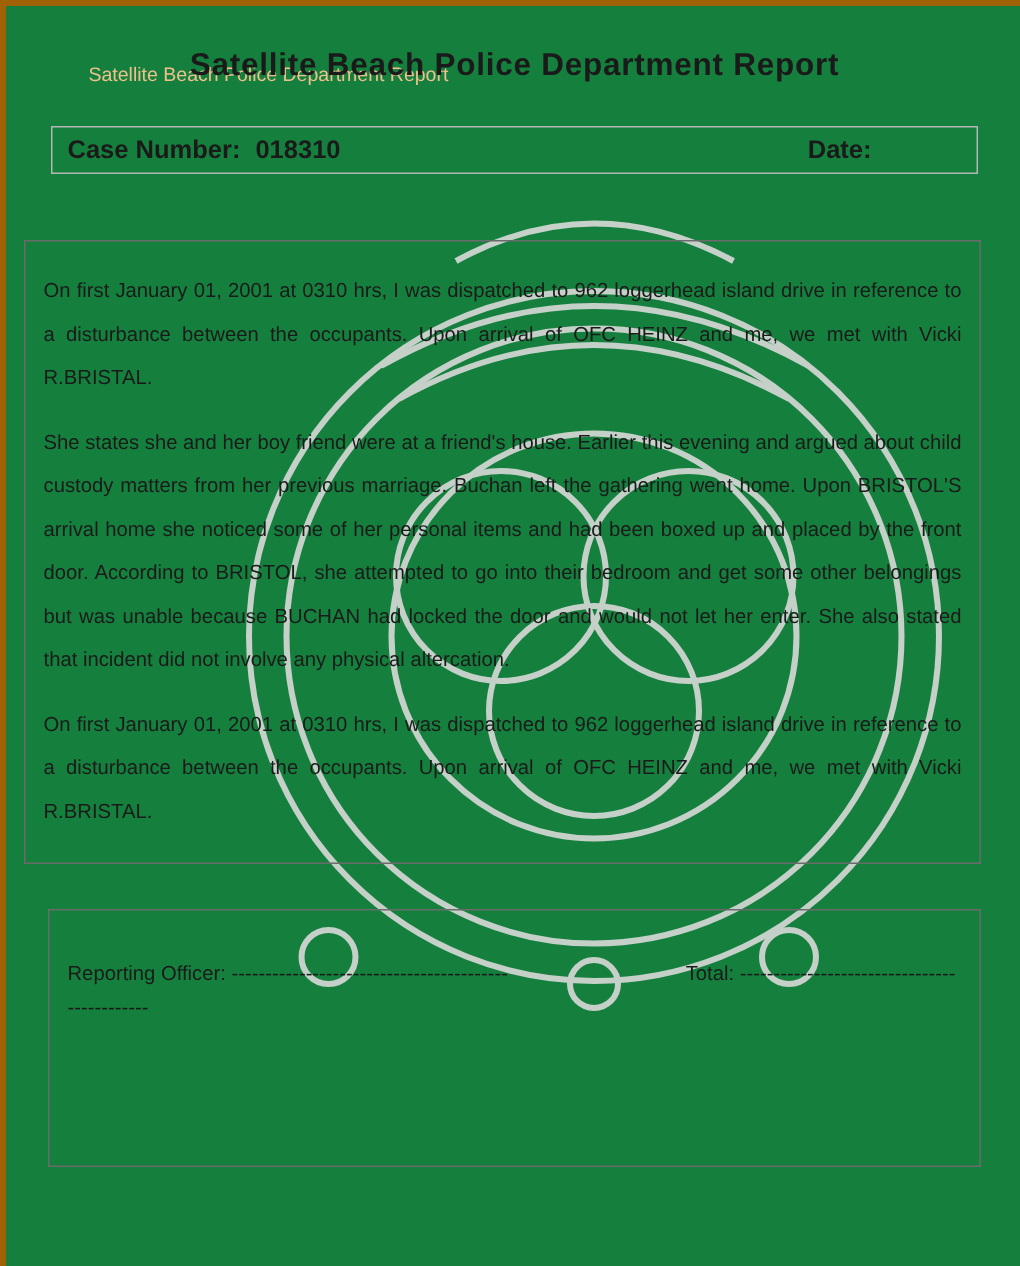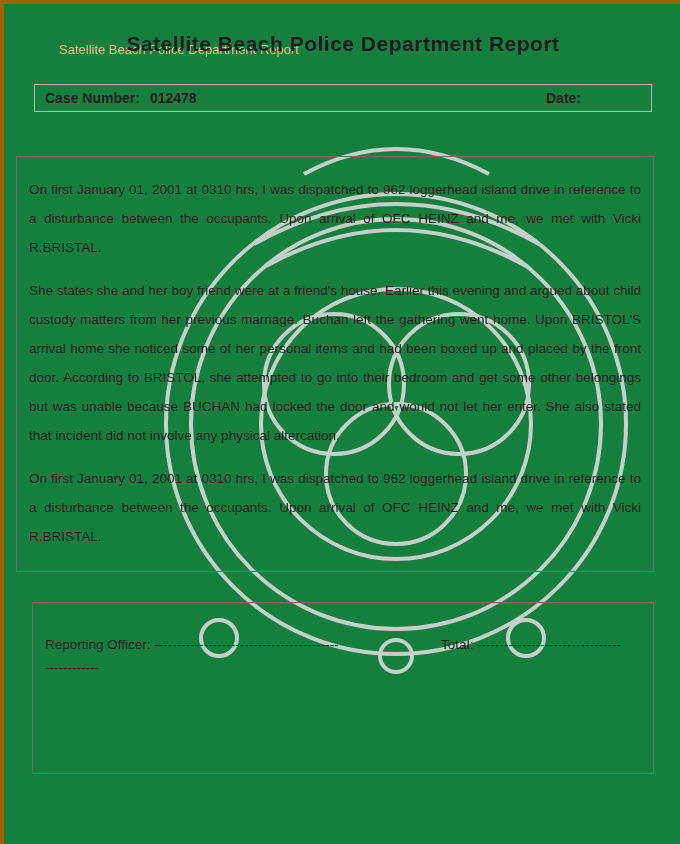--- a/index.html
+++ b/index.html
@@ -30,21 +30,21 @@
     margin:0;text-align:center;
     font-size:21px;font-weight:bold;letter-spacing:0.5px;
     z-index:1;
   }
 
   .case-bar{
     margin:18px 30px 0 30px;
     border:1px solid #b5b5b5;
     display:flex;justify-content:space-between;align-items:center;
     padding:5px 10px;
-    font-size:14px;font-weight:bold;
+    font-size:17px;font-weight:bold;
     background:transparent;
   }
   .case-left{display:flex;gap:10px;}
   .case-right{padding-right:60px;}
 
   .body-box{
     margin:44px 28px 0 12px;
     border:1px solid #6b6b6b;
     height:416px;
     padding:18px 12px 0 12px;
@@ -57,21 +57,21 @@
     font-size:13.5px;
     line-height:29px;
     text-align:justify;
   }
   .body-box p.tight{line-height:23px;}
 
   .footer-box{
     margin:30px 28px 0 28px;
     border:1px solid #6b6b6b;
     height:172px;
-    padding:34px 28px 0 12px;
+    padding:34px 12px 0 12px;
     box-sizing:border-box;
     background:transparent;
     font-size:13.5px;
   }
   .footer-line{
     display:flex;justify-content:space-between;
     margin-bottom:22px;white-space:nowrap;
   }
   .footer-line .right{padding-right:4px;}
   .footer-cont{margin:-14px 0 20px 0;}
@@ -103,21 +103,21 @@
   <div class="content">
 
     <div class="header">
       <div class="ghost-title">Satellite Beach Police Department Report</div>
       <h1 class="title">Satellite Beach Police Department Report</h1>
     </div>
 
     <div class="case-bar">
       <div class="case-left">
         <span>Case Number:</span>
-        <span>012478</span>
+        <span>018310</span>
       </div>
       <div class="case-right">Date:</div>
     </div>
 
     <div class="body-box">
       <p>On first January 01, 2001 at 0310 hrs, I was dispatched to 962 loggerhead island drive in reference to a disturbance between the occupants. Upon arrival of OFC HEINZ and me, we met with Vicki R.BRISTAL.</p>
       <p>She states she and her boy friend were at a friend's house. Earlier this evening and argued about child custody matters from her previous marriage. Buchan left the gathering went home. Upon BRISTOL'S arrival home she noticed some of her personal items and had been boxed up and placed by the front door. According to BRISTOL, she attempted to go into their bedroom and get some other belongings but was unable because BUCHAN had locked the door and would not let her enter. She also stated that incident did not involve any physical altercation.</p>
       <p>On first January 01, 2001 at 0310 hrs, I was dispatched to 962 loggerhead island drive in reference to a disturbance between the occupants. Upon arrival of OFC HEINZ and me, we met with Vicki R.BRISTAL.</p>
       <p class="tight">She states she and her boy friend were at a friend's house. Earlier this evening and argued about child custody matters from her previous marriage. Buchan left the gathering went home. Upon BRISTOL'S arrival home she noticed some of her personal items and had been boxed up</p>
     </div>

